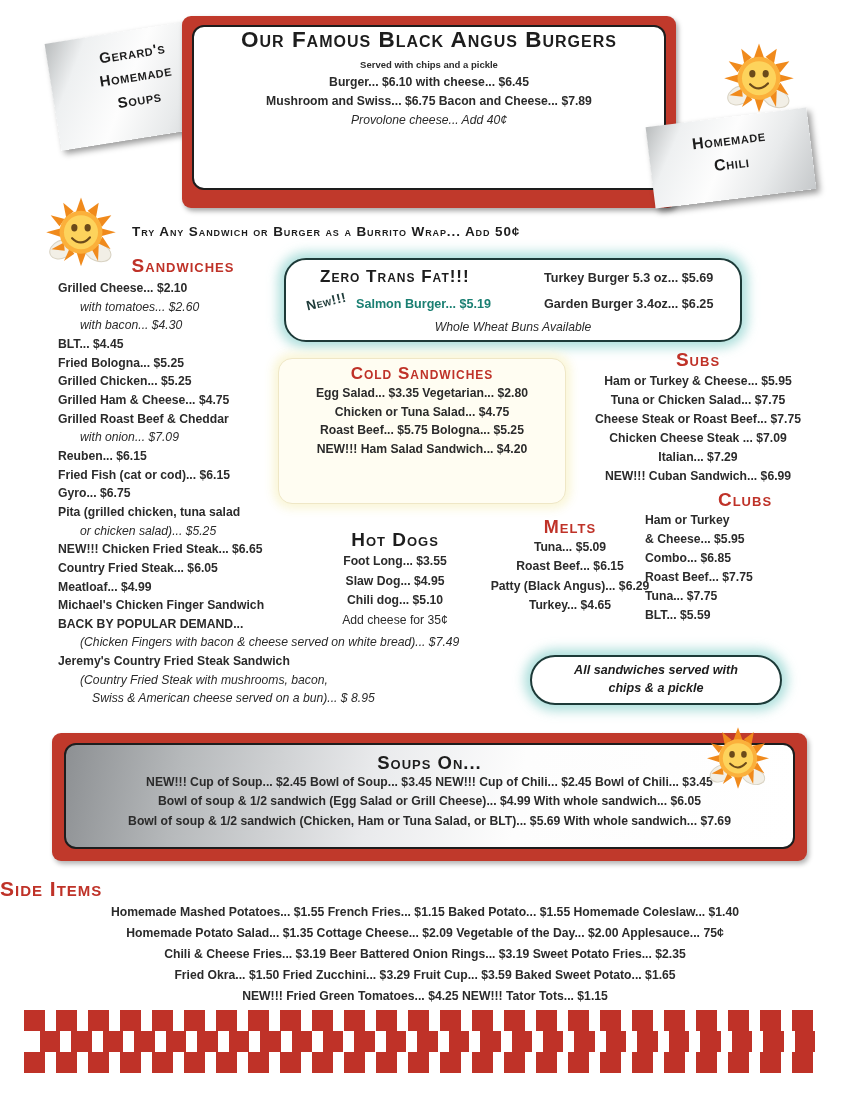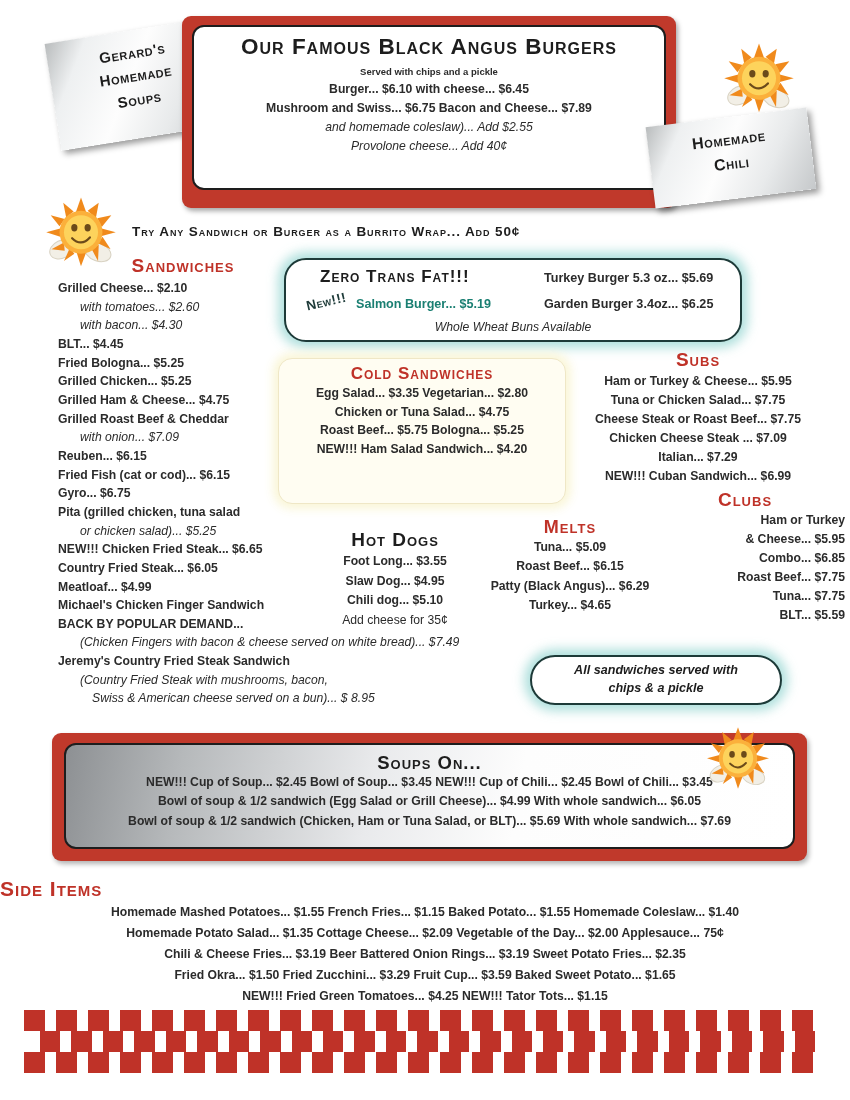--- a/index.html
+++ b/index.html
@@ -33,21 +33,21 @@
     background: #c0392b;
     border-radius: 9px;
     box-shadow: 2px 3px 5px rgba(0,0,0,.35);
   }
   .burger-inner {
     position: absolute; left: 10px; top: 9px;
     width: 474px; height: 165px;
     background: #ffffff;
     border: 2px solid #1d1d1d;
     border-radius: 12px;
-    padding-top: 9px;
+    padding-top: 2px;
   }
   .burger-title {
     font-size: 22.5px; color: #1d1d1d; text-align: center;
   }
   .burger-sub { font-size: 9.5px; font-weight: bold; color:#2b2b2b; text-align:center; margin-top: 7px; }
   .burger-line { font-size: 12.2px; color:#2b2b2b; text-align:center; margin-top: 5px; }
 
   
   .tag {
     position: absolute;
@@ -119,21 +119,21 @@
   #box-cold .crow { font-size:12.2px; text-align:center; line-height:1.52; color:#2b2b2b; }
 
   
   .col-subs { position:absolute; left:550px; top:350px; width:296px; }
   .col-subs .hdg { font-size:19px; text-align:center; margin-bottom:3px; }
   .col-subs .srow { font-size:12.2px; text-align:center; line-height:1.55; color:#2b2b2b; }
 
   
   .col-clubs { position:absolute; left:645px; top:490px; width:200px; }
   .col-clubs .hdg { font-size:19px; text-align:center; margin-bottom:2px; }
-  .col-clubs .crow { font-size:12.2px; text-align:right; line-height:1.56; color:#2b2b2b; }
+  .col-clubs .crow { font-size:12.2px; text-align:left; line-height:1.56; color:#2b2b2b; }
 
   
   .col-hotdogs { position:absolute; left:315px; top:530px; width:160px; }
   .col-hotdogs .hdg { font-size:19px; text-align:center; color:#1d1d1d; margin-bottom:3px; }
   .col-hotdogs .hrow { font-size:12.2px; text-align:center; line-height:1.6; color:#2b2b2b; }
 
   
   .col-melts { position:absolute; left:482px; top:518px; width:176px; }
   .col-melts .hdg { font-size:18px; text-align:center; margin-bottom:2px; }
   .col-melts .mrow { font-size:12.2px; text-align:center; line-height:1.58; color:#2b2b2b; }
@@ -182,21 +182,20 @@
     <div>Homemade</div>
     <div>Soups</div>
   </div>
 
   <div class="burger-outer">
     <div class="burger-inner">
       <div class="burger-title hdg">Our Famous Black Angus Burgers</div>
       <div class="burger-sub">Served with chips and a pickle</div>
       <div class="burger-line b">Burger... $6.10  with cheese...  $6.45</div>
       <div class="burger-line b">Mushroom and Swiss...  $6.75    Bacon and Cheese...  $7.89</div>
-      <div class="burger-line i">and homemade coleslaw)...  Add  $2.55</div>
       <div class="burger-line i">Provolone cheese...  Add 40¢</div>
     </div>
   </div>
 
   <div class="tag" id="tag-chili">
     <div>Homemade</div>
     <div>Chili</div>
   </div>
 
   <div class="sun" style="left:722px; top:42px;">

